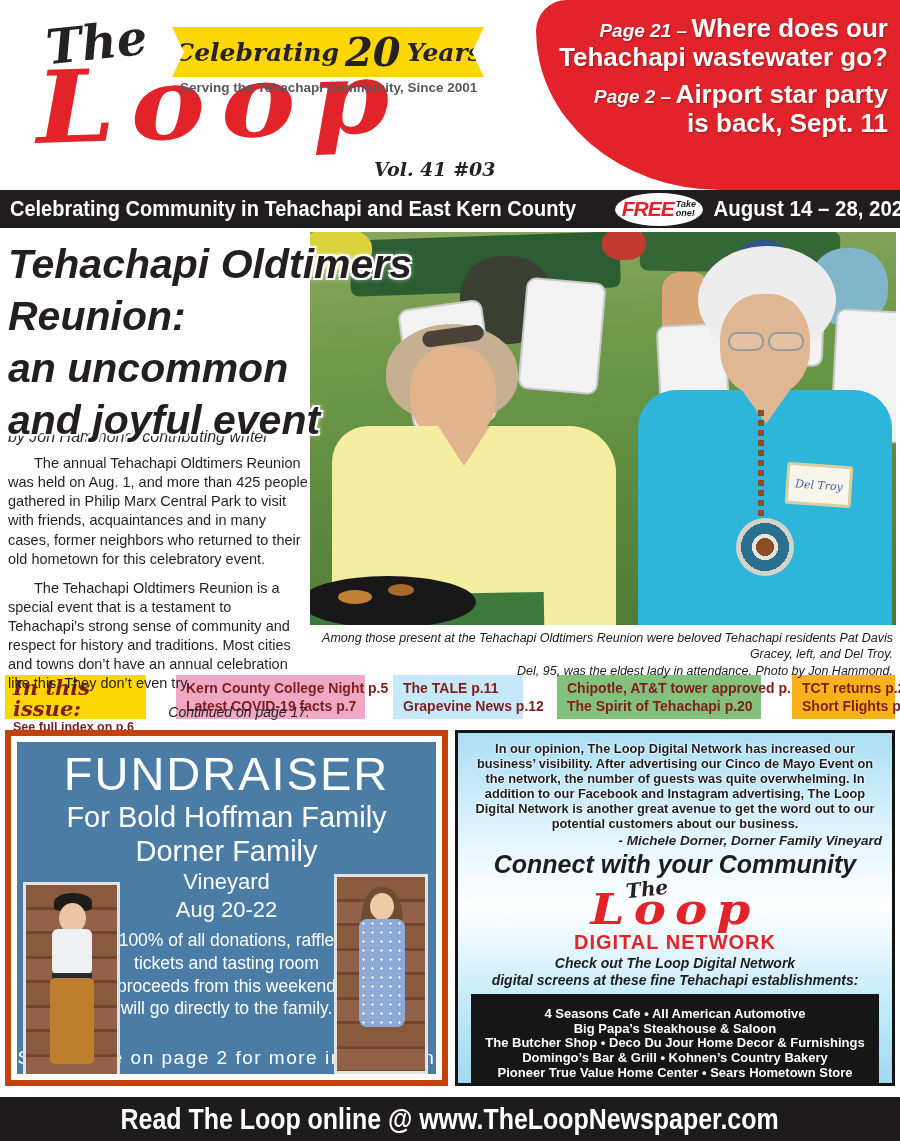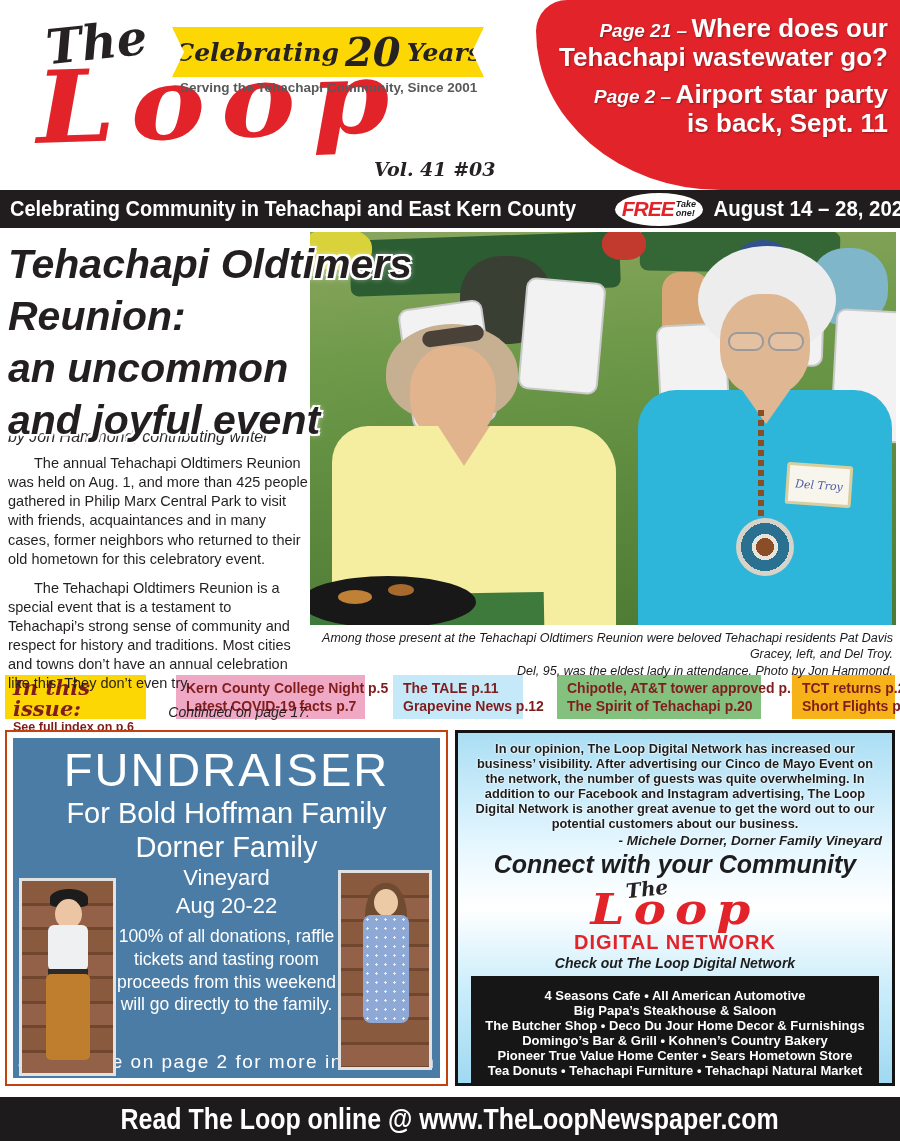--- a/index.html
+++ b/index.html
@@ -105,21 +105,21 @@
   .ibox .bl{font-weight:700;font-size:14px;line-height:1.3;white-space:nowrap;}
   .ix-yellow{left:5px;width:141px;background:#fcd703;padding:2px 8px;}
   .ix-title{font-family:"DejaVu Serif",serif;font-style:italic;font-weight:700;font-size:21px;line-height:1;}
   .ix-sub{font-weight:700;font-size:12.5px;margin-top:1px;}
   .ix-pink{left:176px;width:189px;}
   .ix-blue{left:393px;width:130px;}
   .ix-green{left:557px;width:204px;}
   .ix-gold{left:792px;width:103px;}
 
   
-  .fund{position:absolute;left:5px;top:730px;width:443px;height:356px;border:2px solid #c2410c;
+  .fund{position:absolute;left:5px;top:730px;width:443px;height:356px;border:6px solid #c2410c;
     background:#fff;padding:6px;z-index:5;}
   .fund-in{position:relative;width:100%;height:100%;background:#4b7ca5;color:#fff;text-align:center;
     overflow:hidden;padding-top:6px;}
   .f-title{font-size:47px;letter-spacing:2px;line-height:1.1;}
   .f-l1,.f-l2{font-size:29px;line-height:1.18;}
   .f-l3,.f-l4{font-size:22px;line-height:1.25;}
   .f-body{width:224px;margin:6px auto 0;font-size:17.5px;line-height:1.3;}
   .f-foot{position:absolute;left:0;right:0;bottom:5px;font-size:19px;letter-spacing:1.5px;}
   .fphoto{position:absolute;border:3px solid #e2e2e2;overflow:hidden;
     background:repeating-linear-gradient(180deg,#8a5a3e 0 22px,#70462f 22px 25px,#936148 25px 46px,#70462f 46px 49px);}
@@ -305,20 +305,21 @@
   <div class="netad">
     <div class="n-test">In our opinion, The Loop Digital Network has increased our business’ visibility. After advertising our Cinco de Mayo Event on the network, the number of guests was quite overwhelming. In addition to our Facebook and Instagram advertising, The Loop Digital Network is another great avenue to get the word out to our potential customers about our business.</div>
     <div class="n-attr">- Michele Dorner, Dorner Family Vineyard</div>
     <div class="n-head">Connect with your Community</div>
     <div class="n-logo">
       <span class="n-the">The</span>
       <span class="n-loop">Loop</span>
       <span class="n-dn">DIGITAL NETWORK</span>
     </div>
     <div class="n-check">Check out The Loop Digital Network</div>
+    <div class="n-check" style="margin-top:0;">digital screens at these fine Tehachapi establishments:</div>
     <div class="n-black">
       <div class="ln">4 Seasons Cafe • All American Automotive</div>
       <div class="ln">Big Papa’s Steakhouse &amp; Saloon</div>
       <div class="ln">The Butcher Shop • Deco Du Jour Home Decor &amp; Furnishings</div>
       <div class="ln">Domingo’s Bar &amp; Grill • Kohnen’s Country Bakery</div>
       <div class="ln">Pioneer True Value Home Center • Sears Hometown Store</div>
       <div class="ln">Tea Donuts • Tehachapi Furniture • Tehachapi Natural Market</div>
     </div>
 
   </div>

